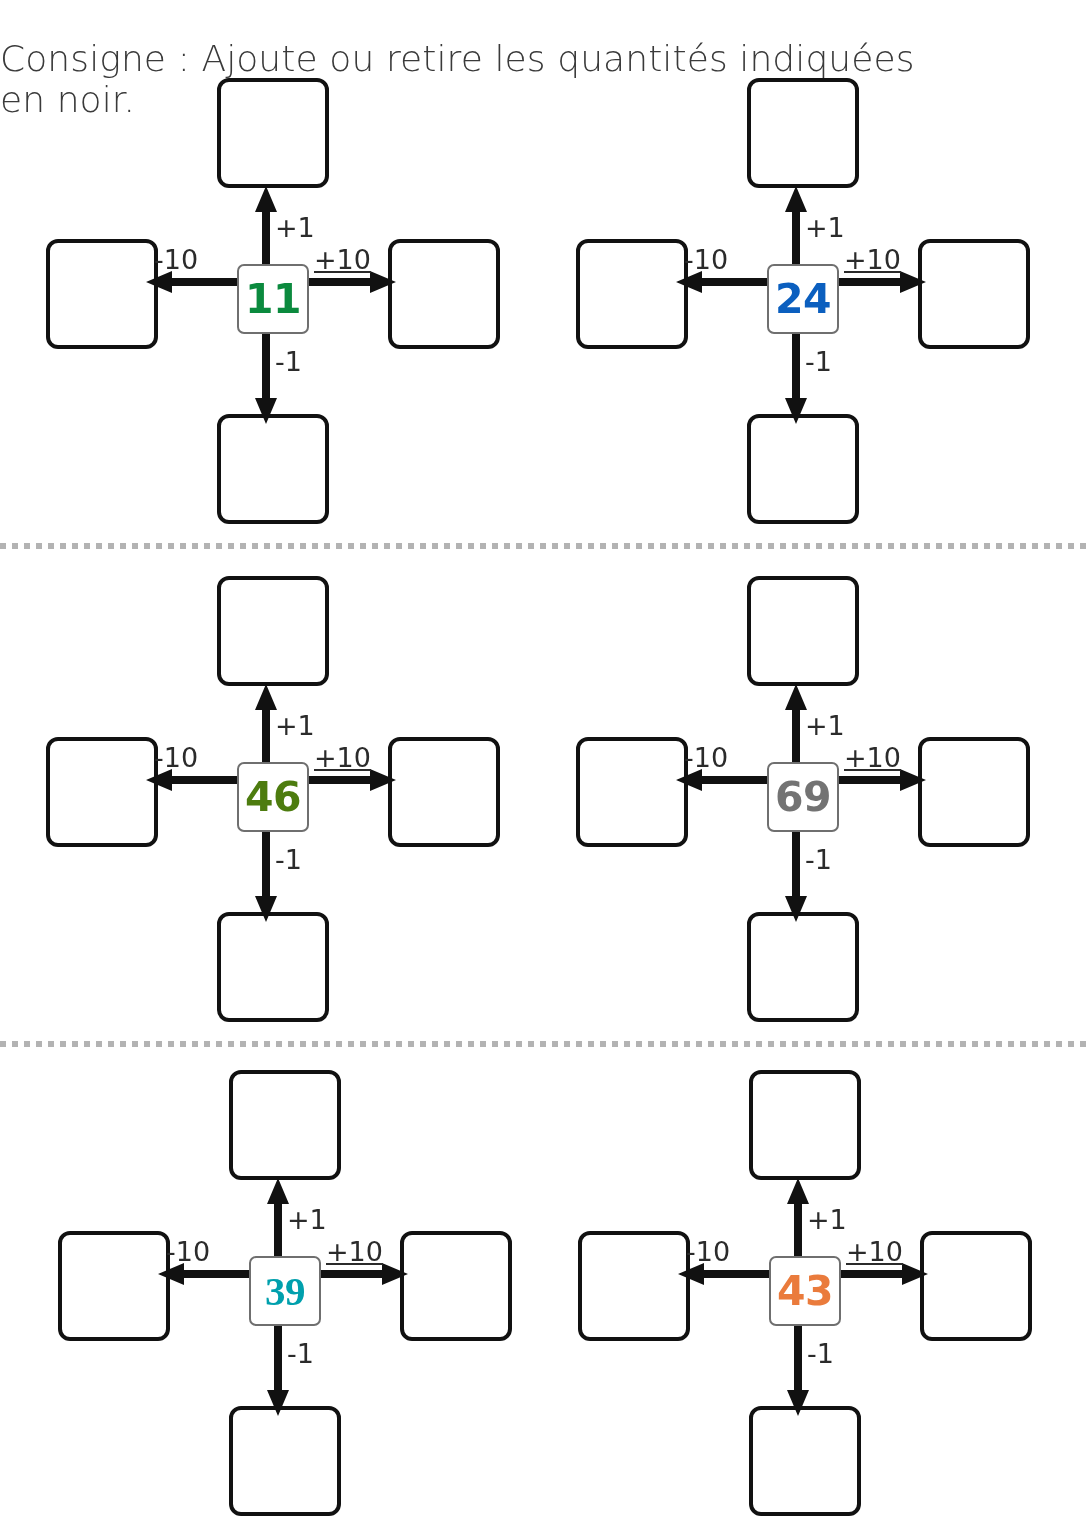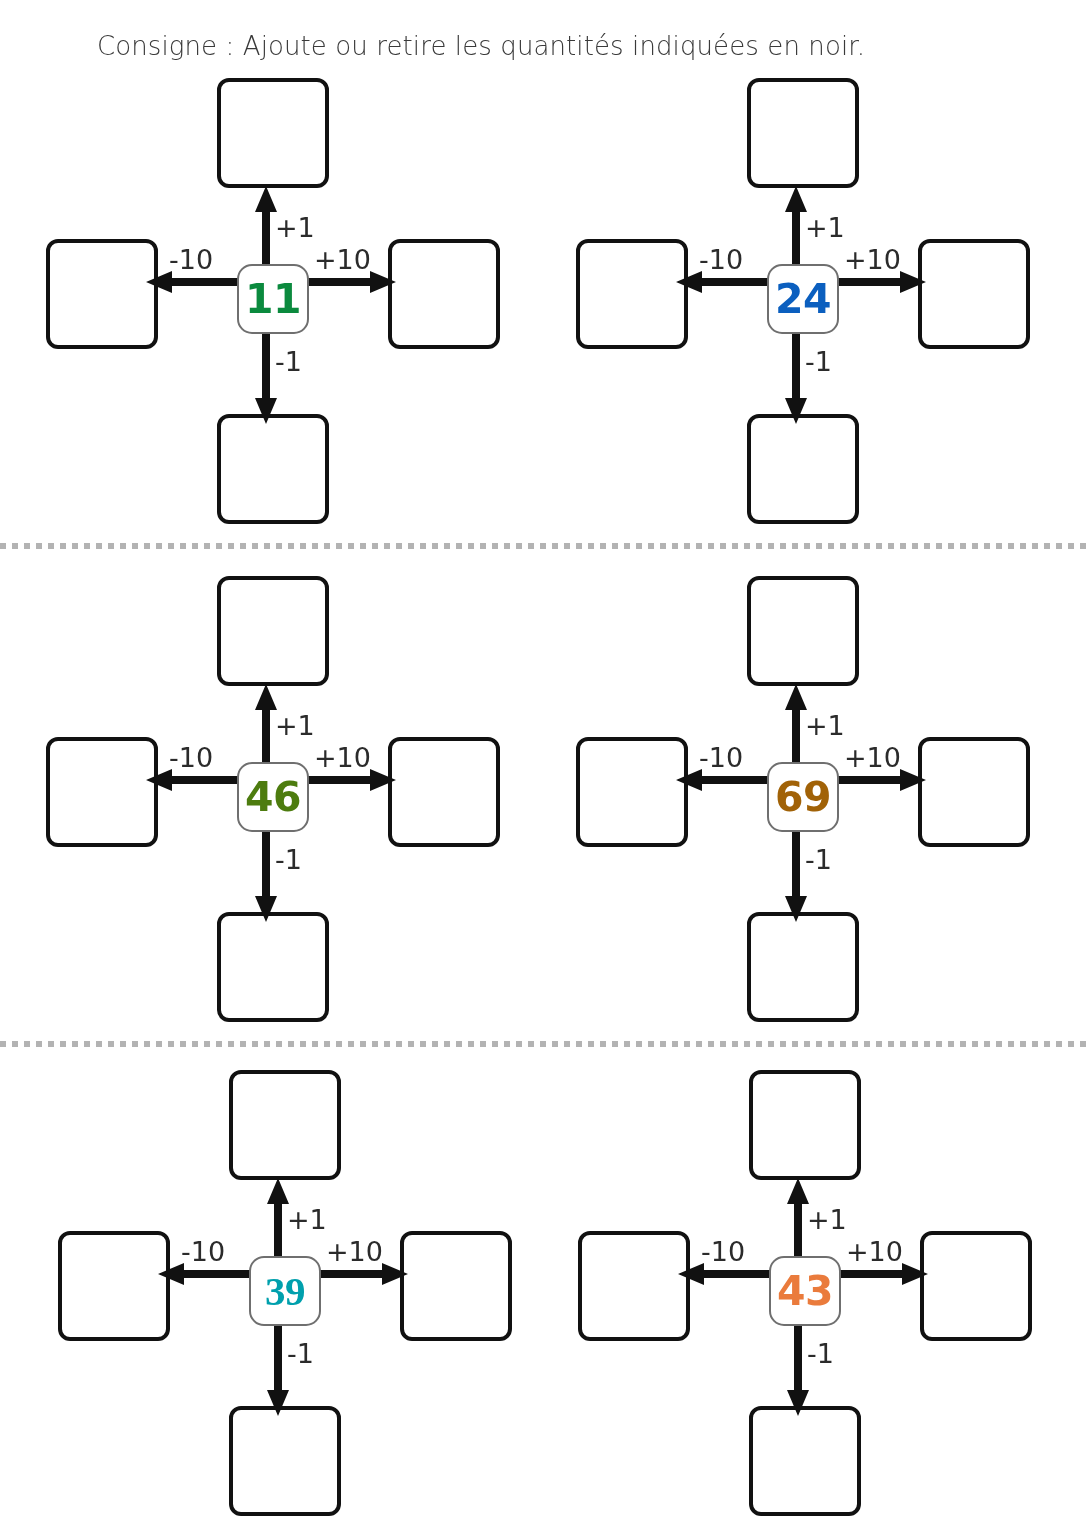--- a/index.html
+++ b/index.html
@@ -14,22 +14,22 @@
     color: #333333;
     overflow: hidden;
     position: relative;
   }
 
   .page-title {
     position: absolute;
     top: 14px;
     left: 0;
     width: 962px;
-    text-align: center;
-    font-size: 26px;
+    text-align: left;
+    font-size: 36px;
     font-weight: 300;
     letter-spacing: 0.1px;
     color: #3a3a3a;
     font-family: "DejaVu Sans", sans-serif;
   }
 
   
   .row {
     position: absolute;
     left: 0;
@@ -79,21 +79,21 @@
   .box-right  { left: 362px; top: 173px; }
 
   
   .center-box {
     position: absolute;
     left: 211px;
     top: 198px;
     width: 72px;
     height: 70px;
     border: 2px solid #6f6f6f;
-    border-radius: 15px;
+    border-radius: 7px;
     background: #ffffff;
     box-sizing: border-box;
     display: flex;
     align-items: center;
     justify-content: center;
     z-index: 4;
   }
   .center-value {
     font-size: 41px;
     font-weight: 700;
@@ -119,22 +119,22 @@
     position: absolute;
     font-size: 27px;
     font-weight: 400;
     color: #2b2b2b;
     font-family: "DejaVu Sans", sans-serif;
     white-space: nowrap;
     z-index: 3;
   }
   .lbl-plus1  { left: 249px; top: 146px; }
   .lbl-minus1 { left: 249px; top: 280px; }
-  .lbl-minus10{ left: 143px; top: 178px; }
-  .lbl-plus10 { left: 288px; top: 178px; }
+  .lbl-minus10{ left: 128px; top: 178px; }
+  .lbl-plus10 { left: 288px; top: 178px; text-decoration: underline; }
 </style>
 </head>
 <body>
 
 <h1 class="page-title">Consigne : Ajoute ou retire les quantités indiquées en noir.</h1>
 
 <div class="row row-1">
 
   <div class="group g-left">
     <div class="box box-top"></div>
@@ -279,21 +279,21 @@
           <path d="M94 12 L68 23 L68 16 L0 16 L0 8 L68 8 L68 1 Z" fill="#111111"></path>
         </svg>
     </div>
 
     <div class="op-label lbl-plus1">+1</div>
     <div class="op-label lbl-minus1">-1</div>
     <div class="op-label lbl-minus10">-10</div>
     <div class="op-label lbl-plus10">+10</div>
 
     <div class="center-box">
-      <span class="center-value" style="color: #a16207;">69</span>
+      <span class="center-value" style="color: #737373;">69</span>
     </div>
   </div>
 
 </div>
 
 <div class="separator sep-2"></div>
 
 <div class="row row-3">
 
   <div class="group g-left">

